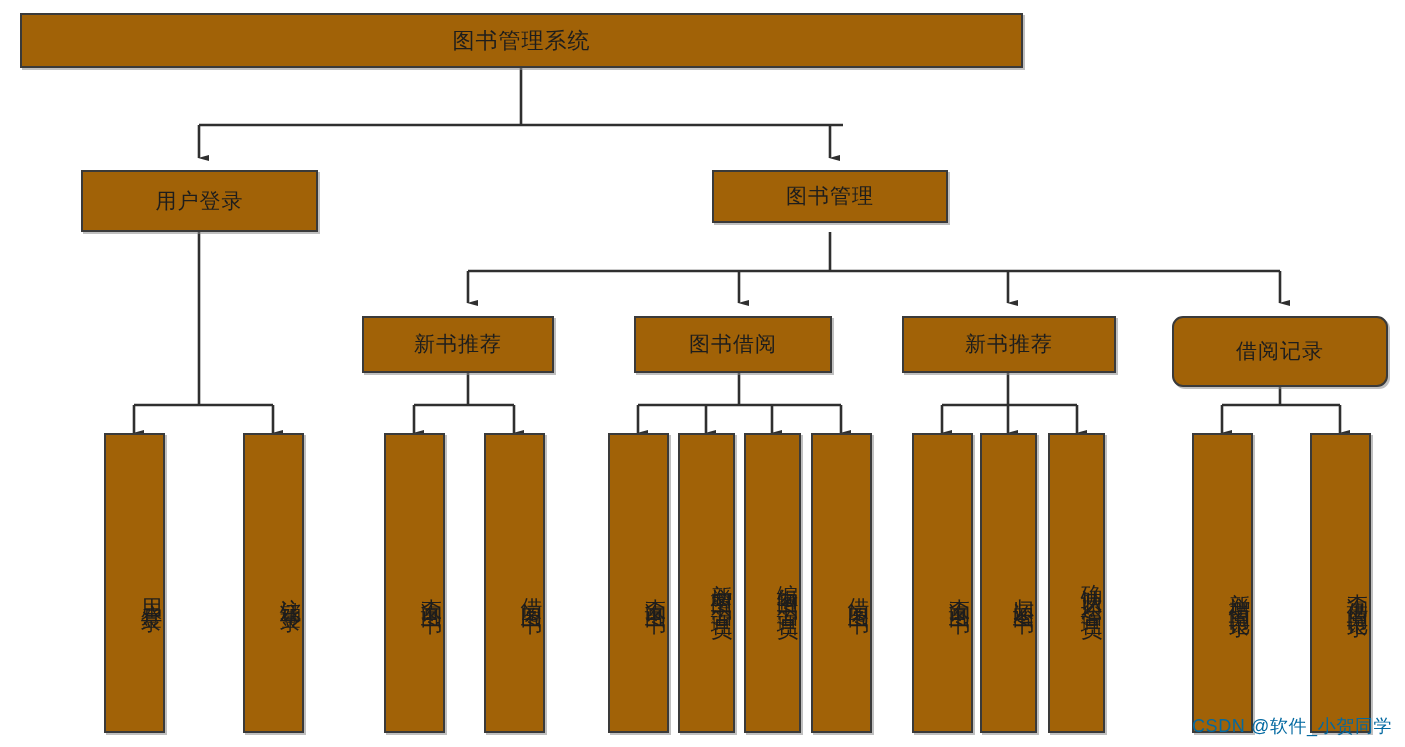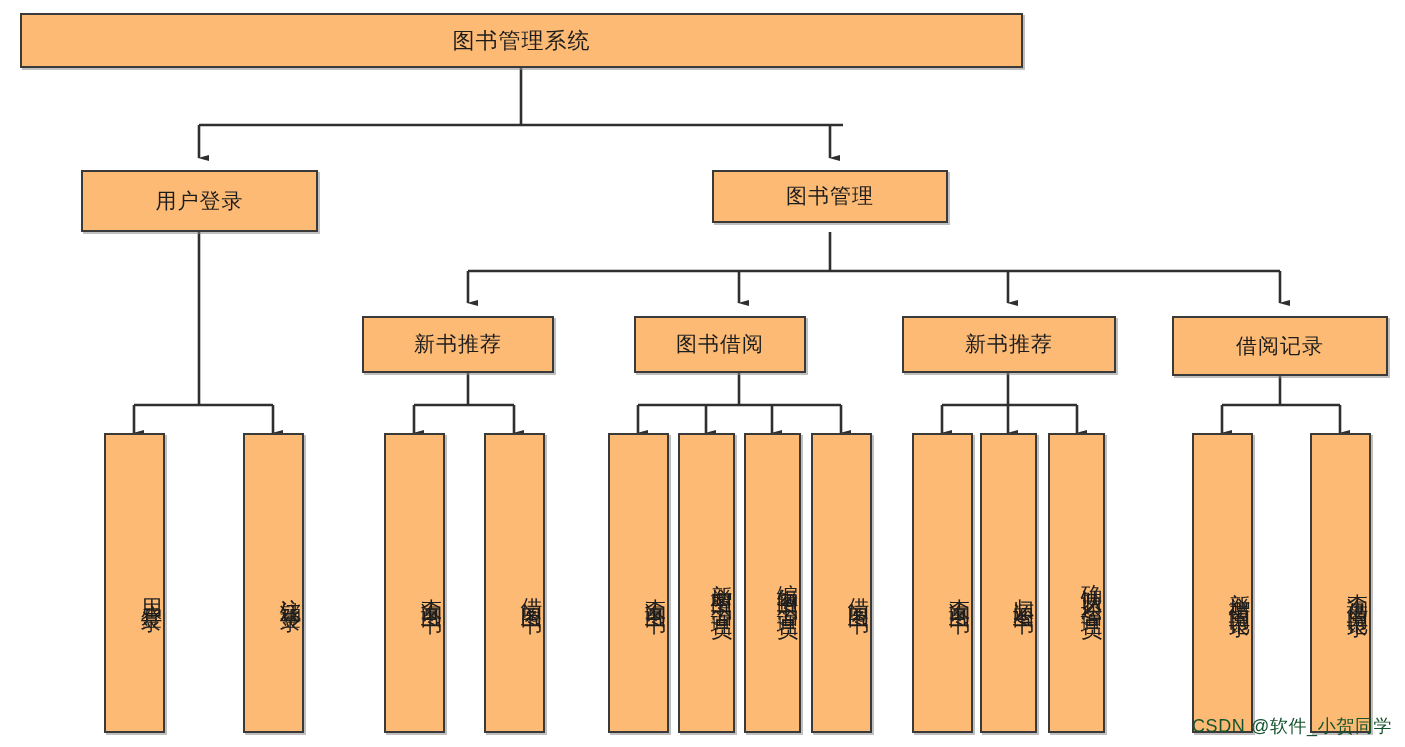--- a/index.html
+++ b/index.html
@@ -18,21 +18,21 @@
   svg#wires{
     position:absolute;
     left:0; top:0;
     width:1405px;
     height:747px;
     pointer-events:none;
   }
   .node{
     position:absolute;
     box-sizing:border-box;
-    background:#fdba74;
+    background:#a16207;
     border:2.2px solid #3a3a3a;
     box-shadow:2px 2px 0 rgba(140,140,140,0.55);
     display:flex;
     align-items:center;
     justify-content:center;
     color:#1d1d1d;
     line-height:1.18;
     text-align:center;
   }
   .node.h{              
@@ -46,21 +46,21 @@
     font-size:21.5px;
     letter-spacing:5px;
     align-items:flex-start;
     justify-content:center;
     padding-top:16px;
   }
   .node.v.tall{ padding-top:12px; }
   .watermark{
     position:absolute;
     font-size:18px;
-    color:#14532d;
+    color:#0369a1;
     letter-spacing:0.6px;
     white-space:nowrap;
     font-family:"Liberation Sans","DejaVu Sans",sans-serif;
   }
 </style>
 </head>
 <body>
 
 <div id="canvas">
 
@@ -113,23 +113,23 @@
       <path d="M1340,405 L1340,433" marker-end="url(#arrow)"></path>
     </g>
   </svg>
 
   <div class="node h root" style="left:20px; top:13px; width:1003px; height:55px;">图书管理系统</div>
 
   <div class="node h" style="left:81px; top:170px; width:237px; height:62px;">用户登录</div>
   <div class="node h" style="left:712px; top:170px; width:236px; height:53px;">图书管理</div>
 
   <div class="node h" style="left:362px; top:316px; width:192px; height:57px;">新书推荐</div>
-  <div class="node h" style="left:634px; top:316px; width:172px; height:57px;">图书借阅</div>
+  <div class="node h" style="left:634px; top:316px; width:198px; height:57px;">图书借阅</div>
   <div class="node h" style="left:902px; top:316px; width:214px; height:57px;">新书推荐</div>
-  <div class="node h" style="left:1172px; top:316px; width:216px; height:60px;">借阅记录</div>
+  <div class="node h" style="left:1172px; top:316px; width:216px; height:71px;border-radius:11px;">借阅记录</div>
 
   <div class="node v" style="left:104px; top:433px; width:61px; height:300px;">用户登录</div>
   <div class="node v" style="left:243px; top:433px; width:61px; height:300px;">注销登录</div>
 
   <div class="node v" style="left:384px; top:433px; width:61px; height:300px;">查询图书</div>
   <div class="node v" style="left:484px; top:433px; width:61px; height:300px;">借阅图书</div>
 
   <div class="node v" style="left:608px; top:433px; width:61px; height:300px;">查询图书</div>
   <div class="node v tall" style="left:678px; top:433px; width:57px; height:300px;">新增图书（管理员）</div>
   <div class="node v tall" style="left:744px; top:433px; width:57px; height:300px;">编辑图书（管理员）</div>

